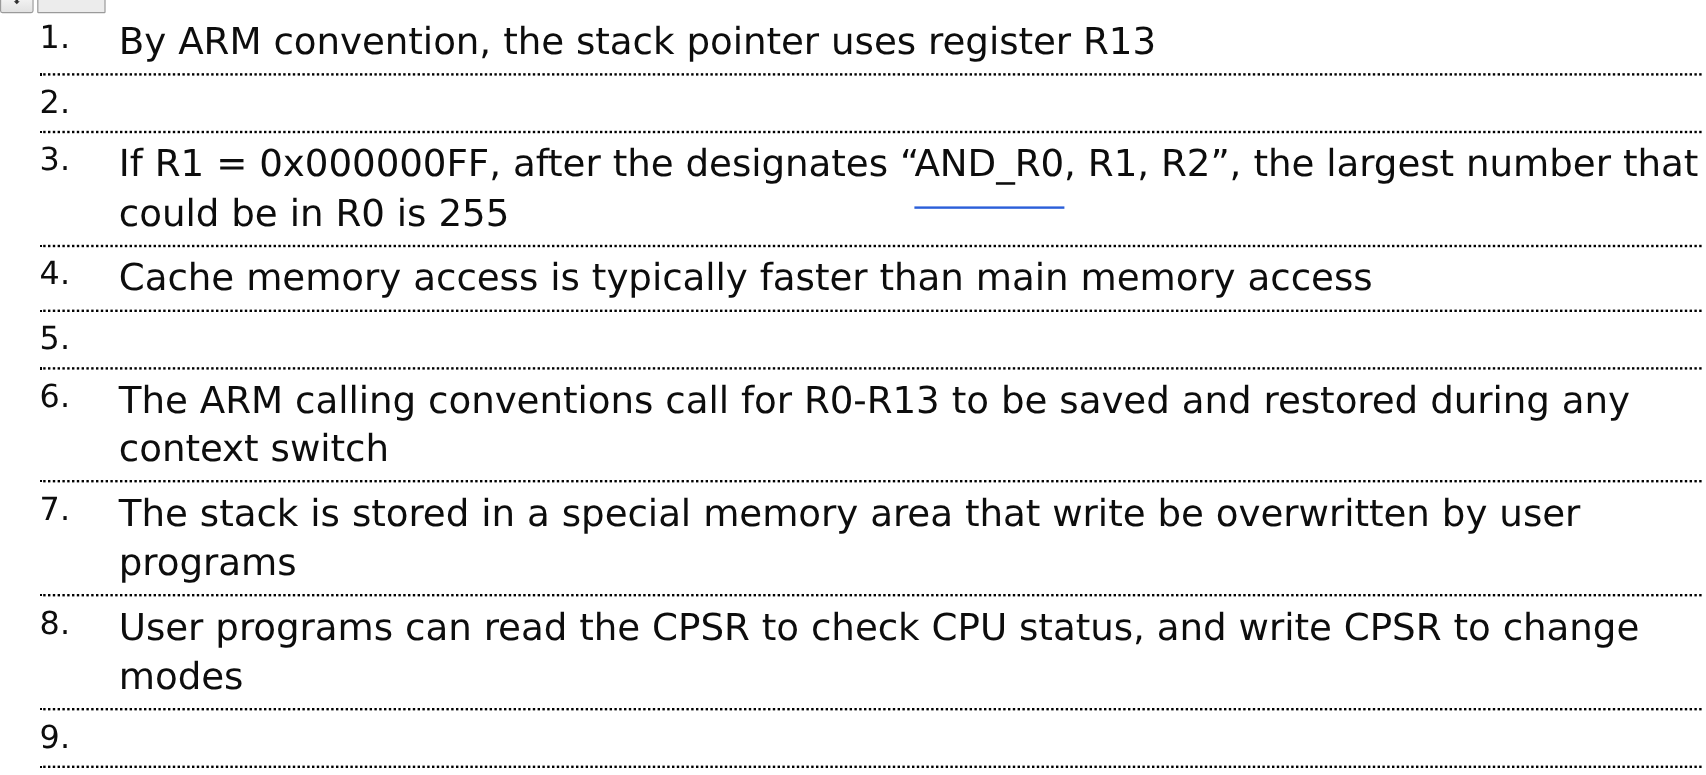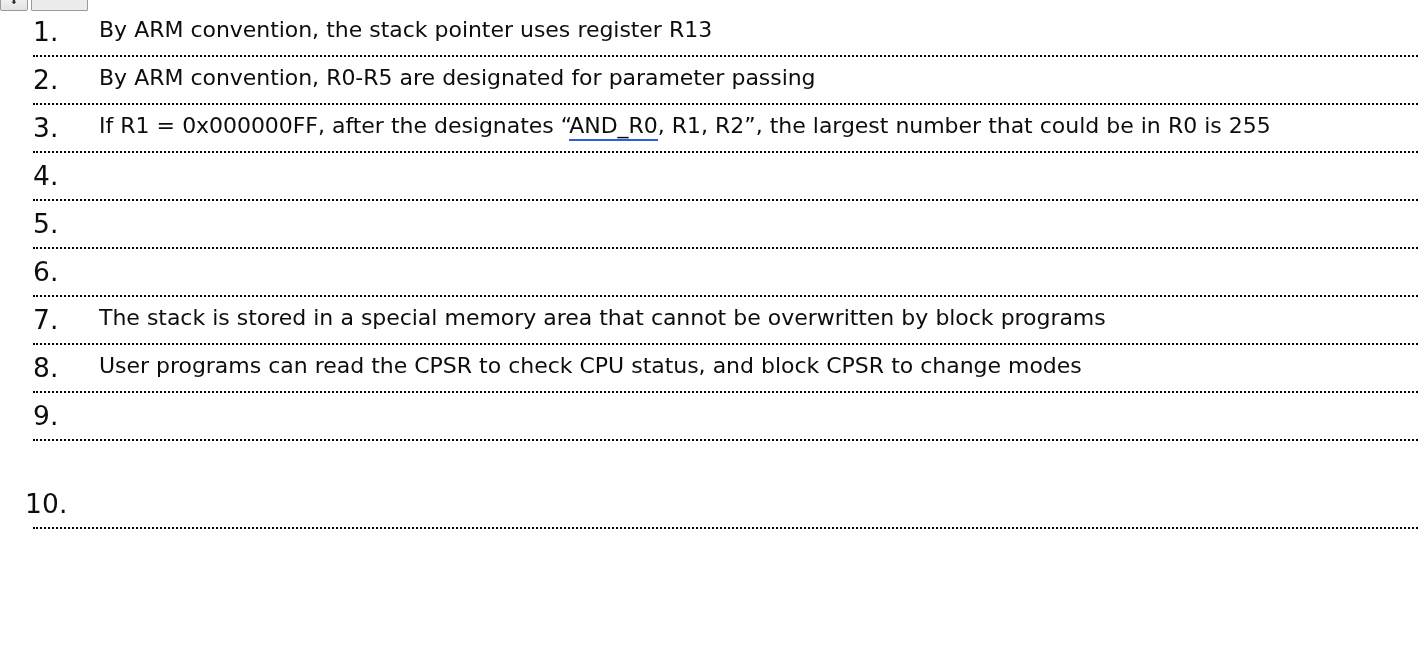--- a/index.html
+++ b/index.html
@@ -82,30 +82,30 @@
     white-space: nowrap;
   }
   .num.wide {
     width: 66px;
     margin-left: -8px;
     padding-right: 8px;
     margin-top: 40px;
   }
   .txt {
     flex: 1 1 auto;
-    font-size: 22px;
+    font-size: 31px;
     line-height: 1.32;
     color: #0d0d0d;
     letter-spacing: -0.05px;
     word-spacing: 0.2px;
   }
   
   .grammar {
     border-bottom: 2px double #2b5fd9;
-    padding-bottom: 1px;
+    padding-bottom: 17px;
   }
 </style>
 </head>
 <body>
 
 <div class="toolbar-stub">
   <div class="toolbar-btn">
     <span>⬇</span>
   </div>
   <div class="toolbar-field" value=""></div>
@@ -117,60 +117,61 @@
     <div class="item">
       <div class="item-inner">
         <span class="num">1.</span>
         <span class="txt">By ARM convention, the stack pointer uses register R13</span>
       </div>
     </div>
 
     <div class="item">
       <div class="item-inner">
         <span class="num">2.</span>
-        <span class="txt">By ARM convention, R0-R5 are designated for parameter passing</span>
       </div>
     </div>
 
     <div class="item">
       <div class="item-inner">
         <span class="num">3.</span>
         <span class="txt"><span>If R1 = 0x000000FF, after the designates “</span><span class="grammar">AND_R0</span><span>, R1, R2”, the largest number that could be in R0 is 255</span></span>
       </div>
     </div>
 
     <div class="item">
       <div class="item-inner">
         <span class="num">4.</span>
+        <span class="txt">Cache memory access is typically faster than main memory access</span>
       </div>
     </div>
 
     <div class="item">
       <div class="item-inner">
         <span class="num">5.</span>
       </div>
     </div>
 
     <div class="item">
       <div class="item-inner">
         <span class="num">6.</span>
+        <span class="txt">The ARM calling conventions call for R0-R13 to be saved and restored during any context switch</span>
       </div>
     </div>
 
     <div class="item">
       <div class="item-inner">
         <span class="num">7.</span>
-        <span class="txt">The stack is stored in a special memory area that cannot be overwritten by block programs</span>
+        <span class="txt">The stack is stored in a special memory area that write be overwritten by user programs</span>
       </div>
     </div>
 
     <div class="item">
       <div class="item-inner">
         <span class="num">8.</span>
-        <span class="txt">User programs can read the CPSR to check CPU status, and block CPSR to change modes</span>
+        <span class="txt">User programs can read the CPSR to check CPU status, and write CPSR to change modes</span>
       </div>
     </div>
 
     <div class="item">
       <div class="item-inner">
         <span class="num">9.</span>
       </div>
     </div>
 
     <div class="item">

